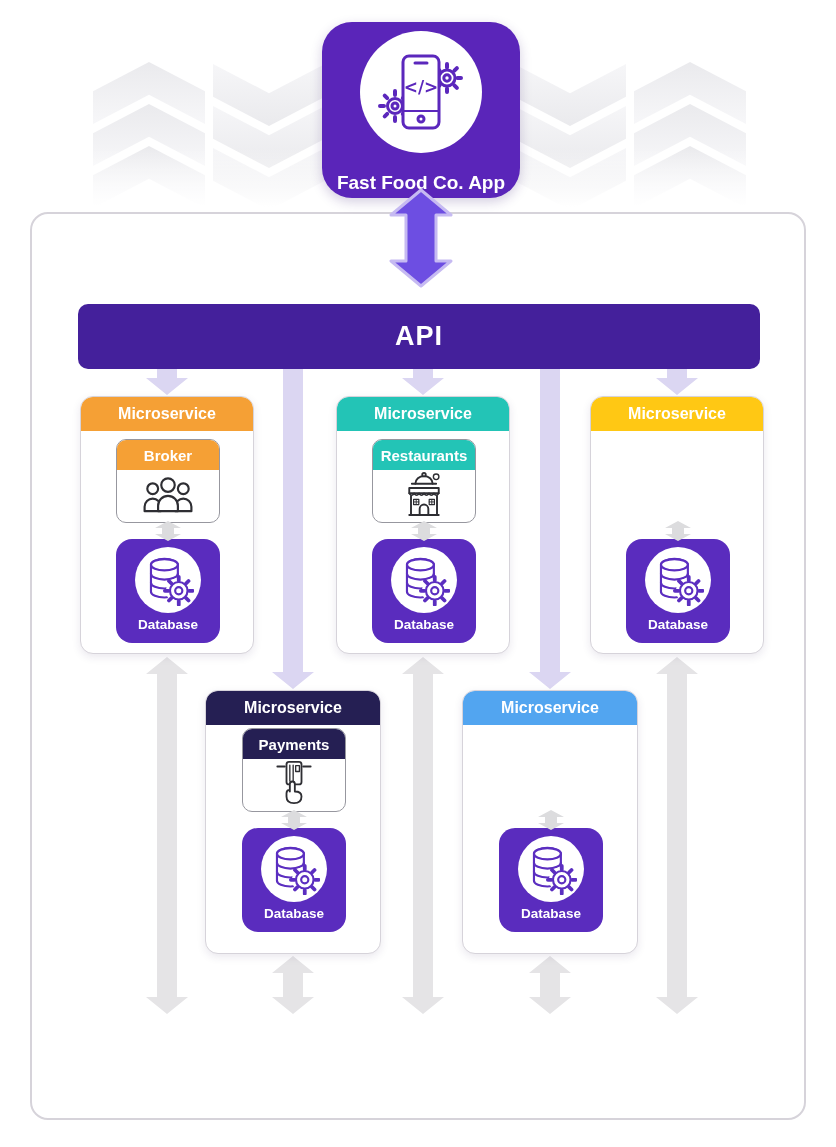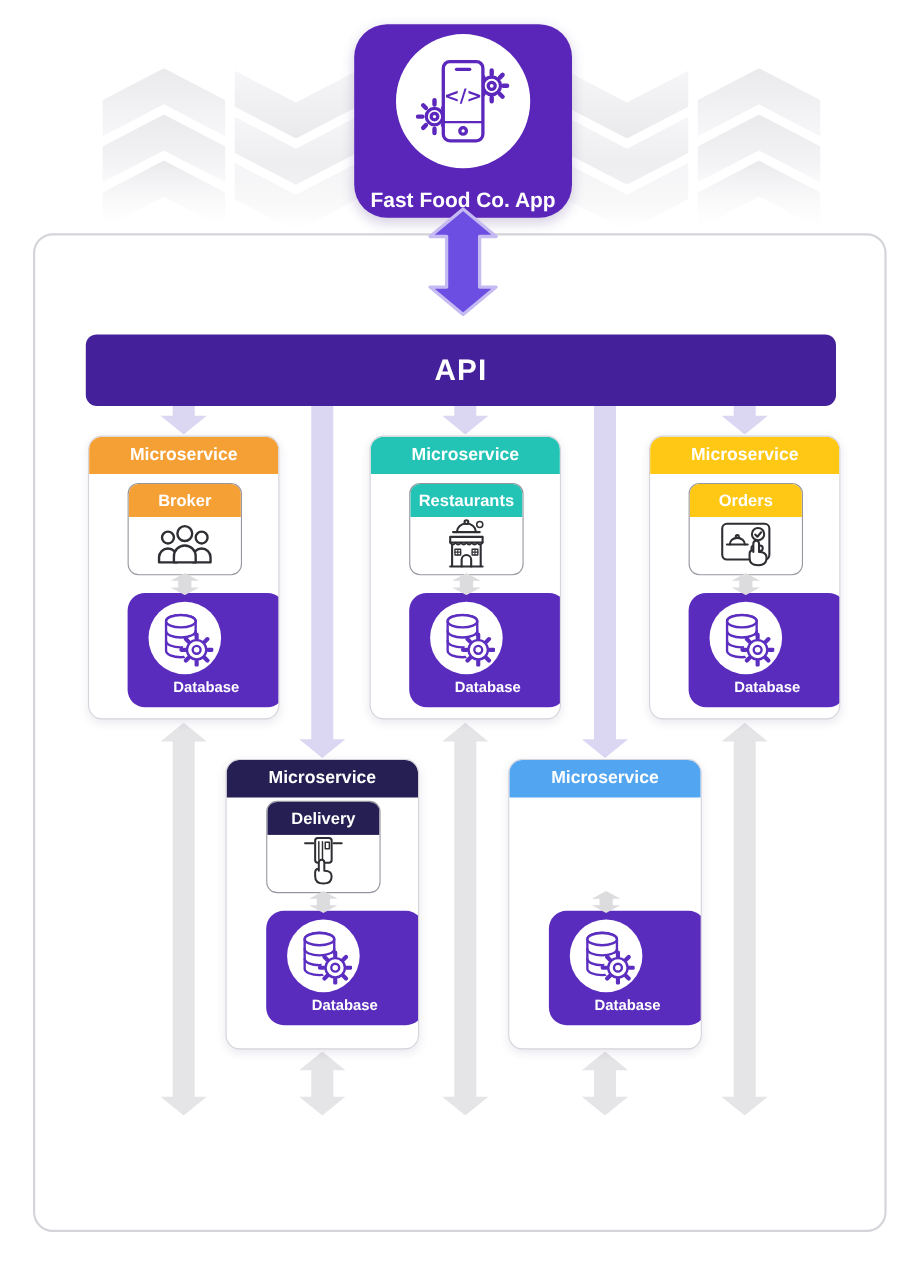--- a/index.html
+++ b/index.html
@@ -46,21 +46,21 @@
                justify-content:center;color:#fff;font-weight:bold;font-size:16px;
                border-radius:11px 11px 0 0;}
   .inner{position:absolute;background:#fff;border:1.5px solid #97979F;border-radius:10px;
          overflow:hidden;box-sizing:border-box;}
   .inner-h{height:30px;display:flex;align-items:center;justify-content:center;color:#fff;
            font-weight:bold;font-size:15px;}
   .inner-icon{height:50px;display:flex;align-items:center;justify-content:center;}
   .mini-arrow{position:absolute;width:26px;height:20px;background:#DCDCDE;z-index:5;
        clip-path:polygon(50% 0,100% 7px,calc(100% - 7px) 7px,calc(100% - 7px) calc(100% - 7px),
                  100% calc(100% - 7px),50% 100%,0 calc(100% - 7px),7px calc(100% - 7px),7px 7px,0 7px);}
-  .db{position:absolute;width:104px;height:104px;background:#5A2CBE;border-radius:16px;padding-left:39px;}
+  .db{position:absolute;width:104px;height:104px;background:#5A2CBE;border-radius:16px;}
   .db-c{position:absolute;left:19px;top:8px;width:66px;height:66px;background:#fff;border-radius:50%;
         display:flex;align-items:center;justify-content:center;}
   .db-l{position:absolute;left:0;right:0;top:78px;text-align:center;color:#fff;font-weight:bold;
         font-size:13.5px;}
   .row1 .inner{left:35px;top:42px;width:104px;height:84px;}
   .row1 .mini-arrow{left:74px;top:124px;}
   .row1 .db{left:35px;top:142px;}
   .row2 .inner{left:36px;top:37px;width:104px;height:84px;}
   .row2 .mini-arrow{left:75px;top:119px;}
   .row2 .db{left:36px;top:137px;}
@@ -178,37 +178,20 @@
         </svg>
       </div>
       <div class="db-l">Database</div>
     </div>
   </div>
 
   <div class="card row1" style="left:590px;top:396px;width:174px;height:258px">
     <div class="card-header" style="background: rgb(255, 200, 20);">
       <span>Microservice</span>
     </div>
-    <div class="inner">
-      <div class="inner-h" style="background: rgb(255, 200, 20);">
-        <span>Orders</span>
-      </div>
-      <div class="inner-icon">
-        <svg width="56" height="48" viewBox="0 0 62 56" fill="#fff" stroke="#2E2E33" stroke-width="2.2" stroke-linejoin="round" stroke-linecap="round">
-          <rect x="6" y="6" width="50" height="38" rx="5"></rect>
-          <path d="M14,28 a8,7 0 0 1 16,0" fill="none"></path>
-            <path d="M11,28 h22" fill="none"></path>
-            <circle cx="22" cy="19.5" r="1.6"></circle>
-          <circle cx="44" cy="17" r="6.5"></circle>
-            <path d="M41,17.5 l2.3,2.3 l4,-4.8" fill="none"></path>
-          <rect x="37" y="29" width="12" height="6" rx="3"></rect>
-          <path d="M40,40 v-9 a3,3 0 0 1 6,0 v9 q8,0 8,6 q0,8 -9,8 q-9,0 -9,-8 v-4 q0,-4 4,-4 z" transform="translate(-1,-4)"></path>
-        </svg>
-      </div>
-    </div>
     <div class="mini-arrow"></div>
     <div class="db">
       <div class="db-c">
         <svg width="52" height="52" viewBox="0 0 58 58" fill="none" stroke="#5B2EC0" stroke-width="2.4" stroke-linecap="round">
           <path d="M10,12 c0,-3.6 6.7,-6.5 15,-6.5 s15,2.9 15,6.5 v30 c0,3.6 -6.7,6.5 -15,6.5 s-15,-2.9 -15,-6.5 z" fill="#fff"></path>
           <ellipse cx="25" cy="12" rx="15" ry="6.2" fill="#fff"></ellipse>
           <path d="M10,22 c0,3.6 6.7,6.5 15,6.5 s15,-2.9 15,-6.5 M10,32 c0,3.6 6.7,6.5 15,6.5 s15,-2.9 15,-6.5"></path>
           <circle cx="41" cy="41" r="14.2" fill="#fff" stroke="none"></circle>
           <path d="M52.5,41 h4 M49.1,49.1 l2.8,2.8 M41,52.5 v4 M32.9,49.1 l-2.8,2.8 M29.5,41 h-4 M32.9,32.9 l-2.8,-2.8 M41,29.5 v-4 M49.1,32.9 l2.8,-2.8" stroke-width="4.2"></path>
           <circle cx="41" cy="41" r="9.8" fill="#fff"></circle>
@@ -218,21 +201,21 @@
       <div class="db-l">Database</div>
     </div>
   </div>
 
   <div class="card row2" style="left:205px;top:690px;width:176px;height:264px">
     <div class="card-header" style="background: rgb(37, 31, 83);">
       <span>Microservice</span>
     </div>
     <div class="inner">
       <div class="inner-h" style="background: rgb(37, 31, 83);">
-        <span>Delivery</span>
+        <span>Payments</span>
       </div>
       <div class="inner-icon">
         <svg width="50" height="48" viewBox="0 0 60 56" fill="#fff" stroke="#2E2E33" stroke-width="2.2" stroke-linejoin="round" stroke-linecap="round">
           <path d="M10,7 h9 M41,7 h9" fill="none"></path>
           <rect x="21" y="1.5" width="18" height="27" rx="3"></rect>
           <path d="M25,5.5 v19 M29,5.5 v19" fill="none" stroke-width="1.6"></path>
           <rect x="32" y="6" width="4.5" height="7" stroke-width="1.6"></rect>
           <path d="M27,40 v-9 a3,3 0 0 1 6,0 v9 q8,0 8,6 q0,8 -9,8 q-9,0 -9,-8 v-4 q0,-4 4,-4 z" transform="translate(-2,-3)"></path>
         </svg>
       </div>

